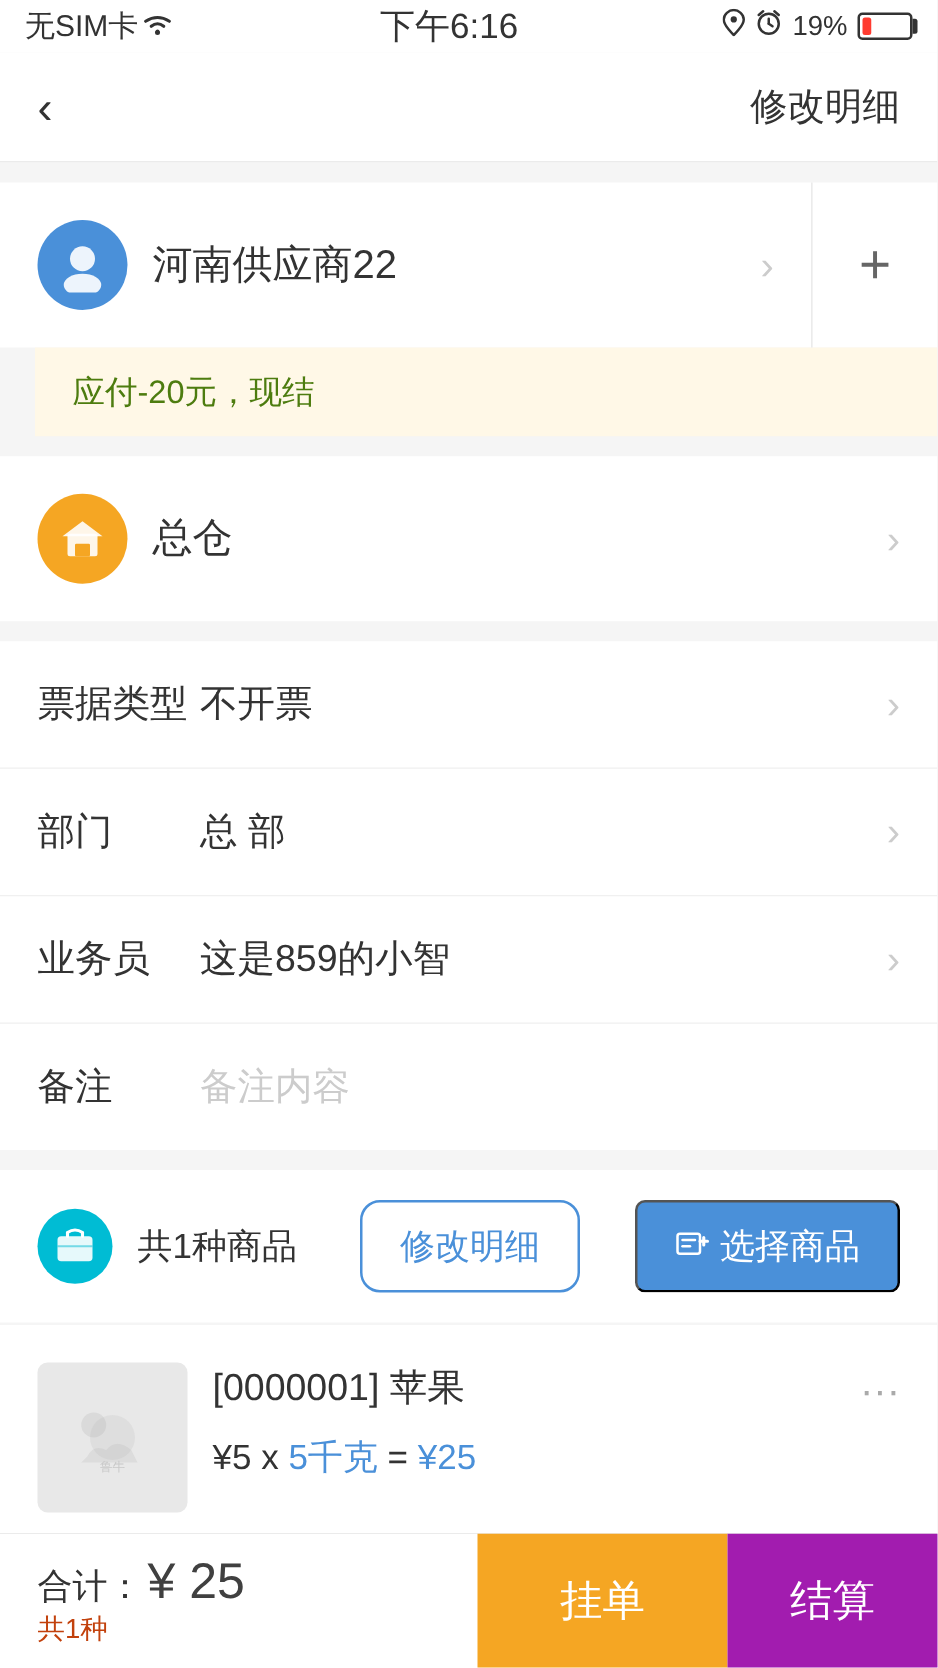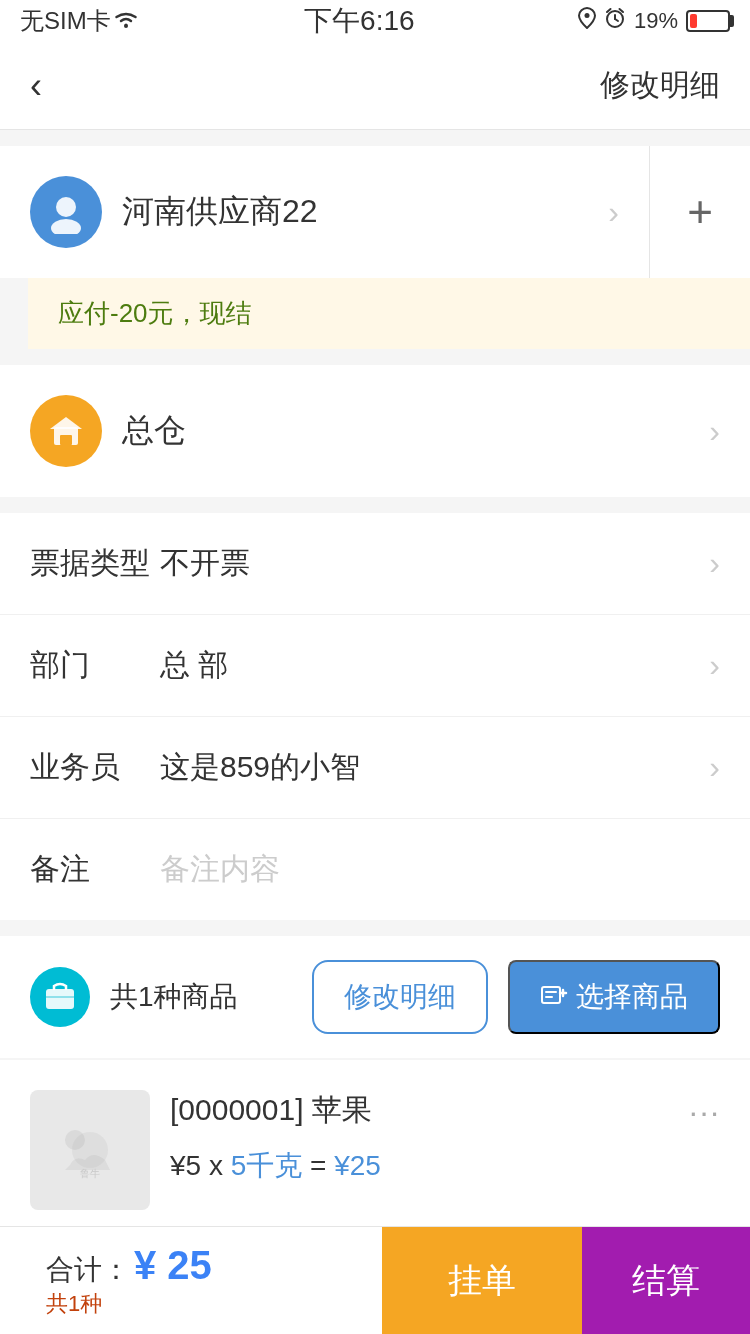--- a/index.html
+++ b/index.html
@@ -259,20 +259,21 @@
     }
     .btn-primary {
       background: #4A90D9;
       color: #fff;
       padding: 16px 30px;
       border-radius: 8px;
       font-size: 28px;
       display: flex;
       align-items: center;
       gap: 8px;
+      margin-left: 24px;
     }
 
     
     .product-item {
       background: #fff;
       display: flex;
       align-items: flex-start;
       padding: 30px 30px;
       gap: 20px;
       margin-top: 2px;
@@ -318,21 +319,20 @@
     
     .bottom-bar {
       position: fixed;
       bottom: 0;
       width: 750px;
       height: 108px;
       display: flex;
       align-items: stretch;
       background: #fff;
       border-top: 1px solid #e5e5e5;
-      padding-left: 16px;
     }
     .total-area {
       flex: 1;
       display: flex;
       flex-direction: column;
       justify-content: center;
       padding: 0 30px;
     }
     .btn-hang {
       width: 200px;
@@ -500,19 +500,19 @@
     </div>
     <div class="product-more">···</div>
   </div>
 
 </div>
 
 <div class="bottom-bar">
   <div class="total-area">
     <div style="display:flex; align-items:baseline; gap:4px;">
       <span style="font-size:28px;color:#333;">合计：</span>
-      <span style="font-size:40px;font-weight:700;color:#3b82f6;">¥ 25</span>
+      <span style="font-size:40px;font-weight:400;color:#404040;">¥ 25</span>
     </div>
     <span style="font-size:22px;color:#c2410c;">共1种</span>
   </div>
   <div class="btn-hang">挂单</div>
   <div class="btn-checkout">结算</div>
 </div>
 
 </body></html>

